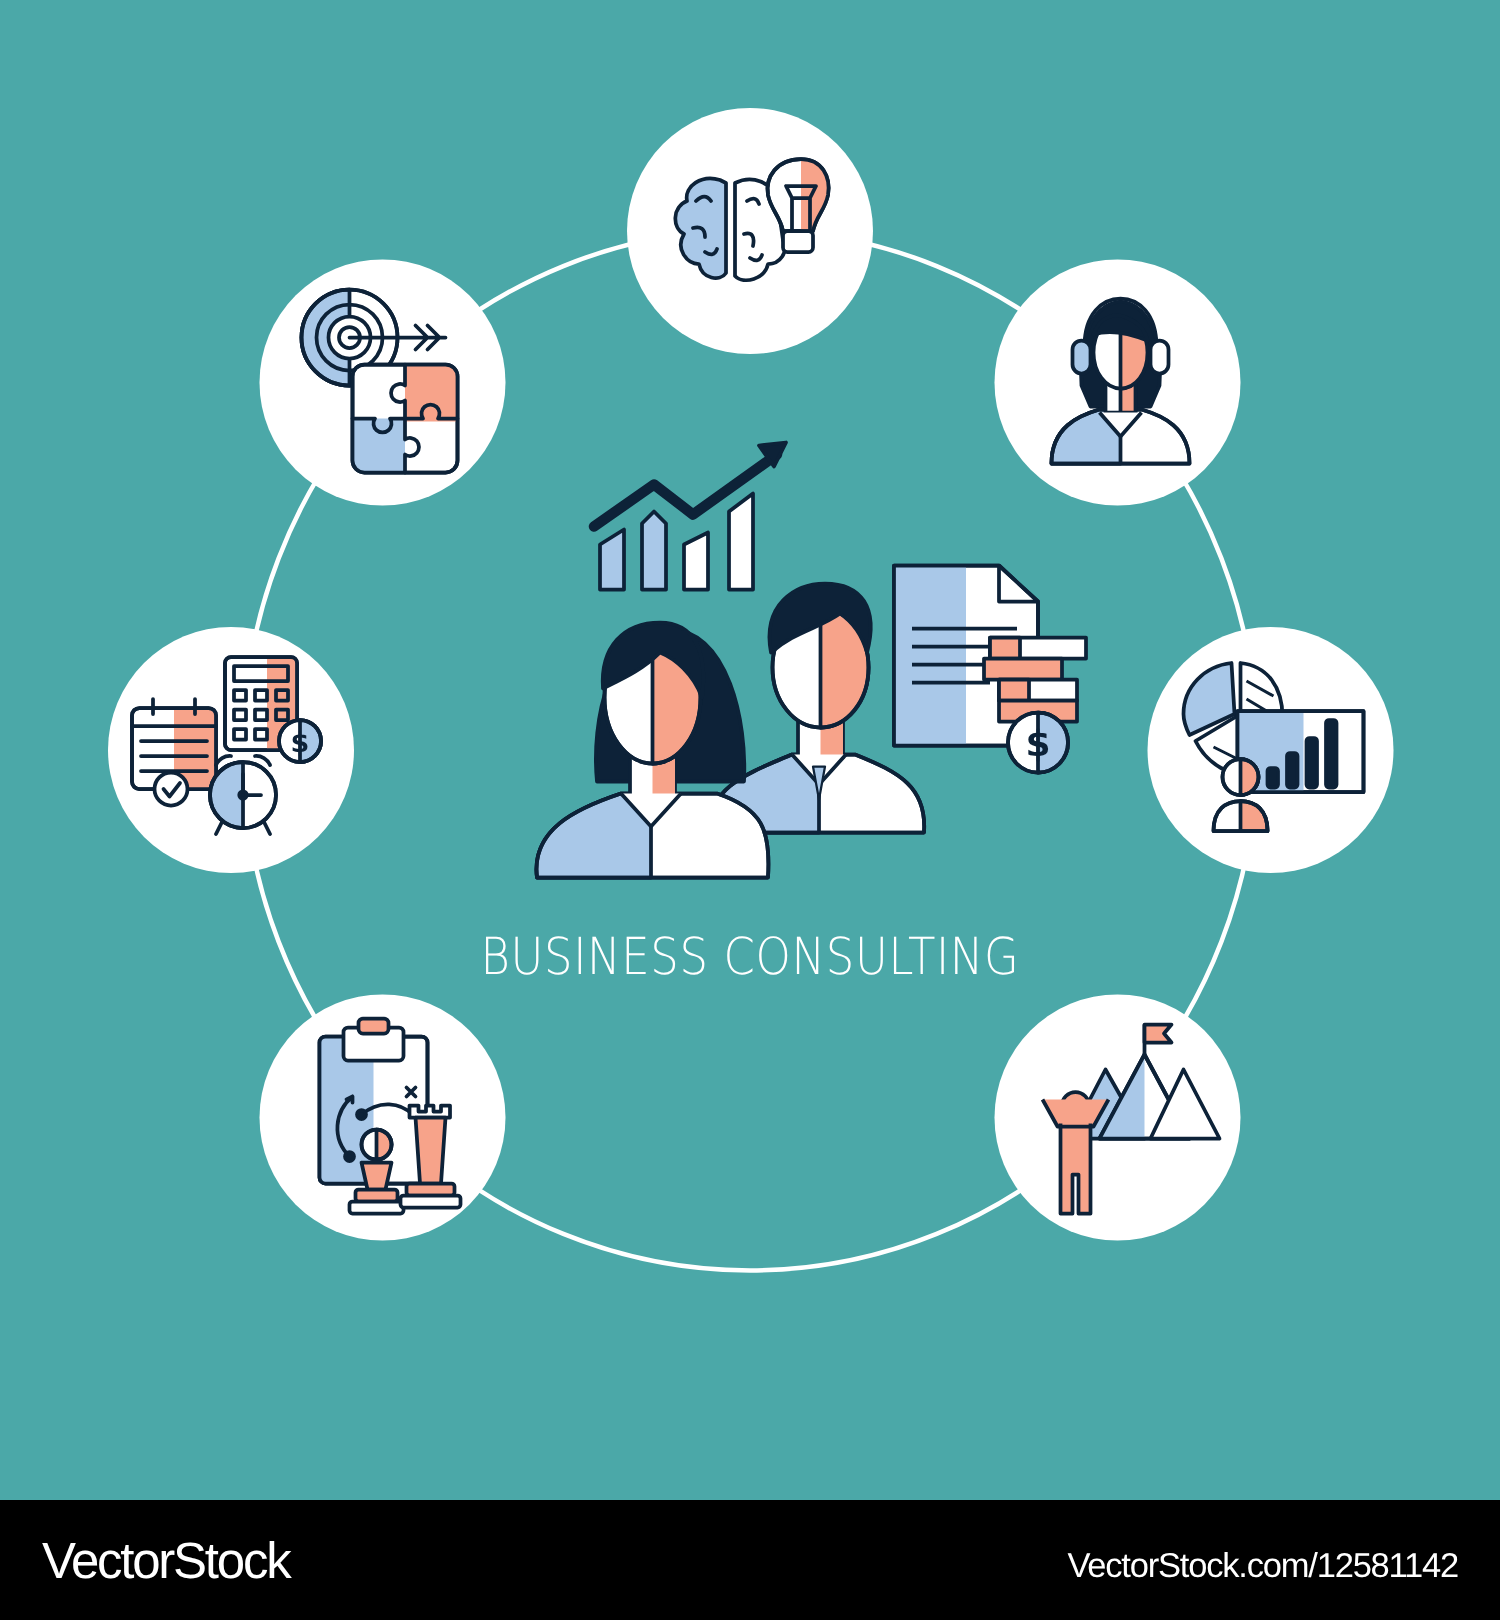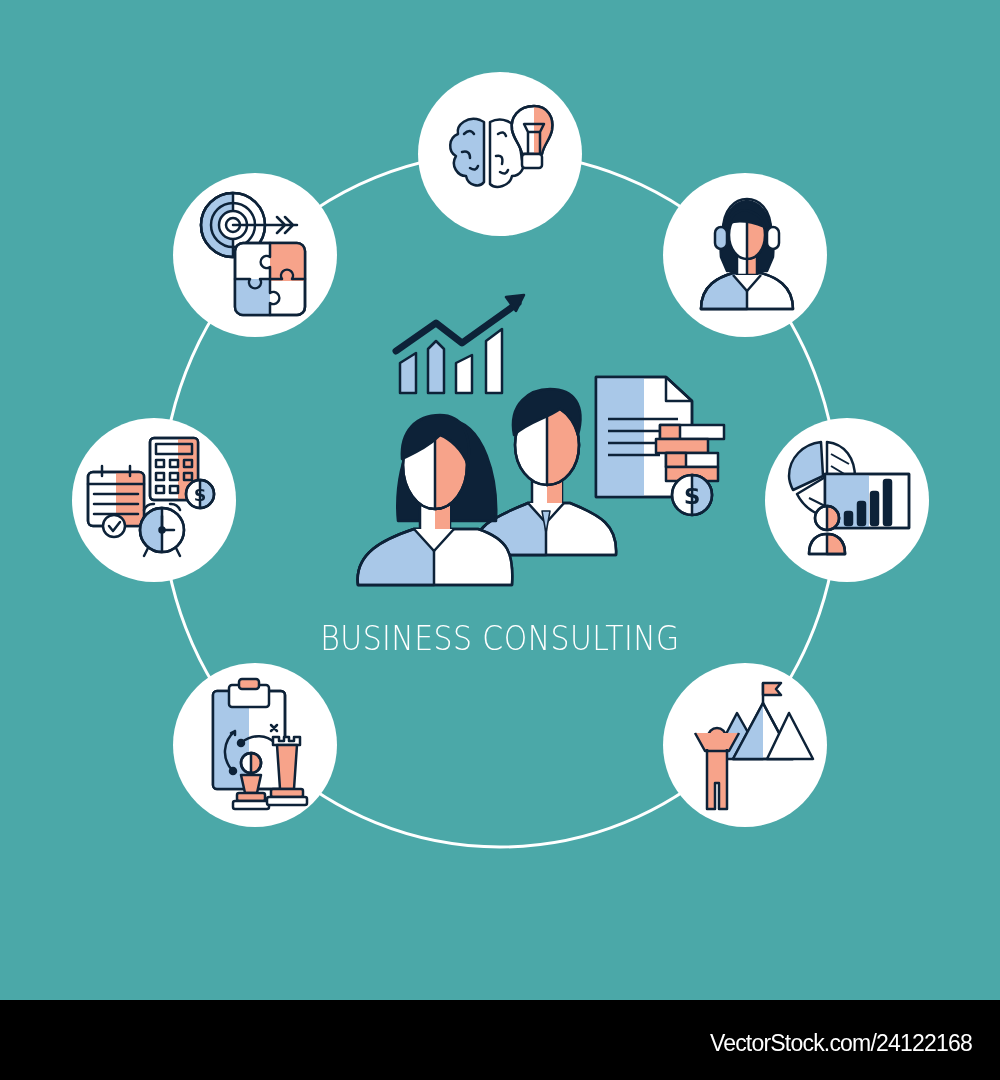--- a/index.html
+++ b/index.html
@@ -234,14 +234,15 @@
       <path d="M85 136 C104 138 117 156 117 180 C117 206 102 224 85 224 Z" fill="#f7a38a"></path>
       <ellipse cx="85" cy="180" rx="32" ry="44" fill="none"></ellipse>
       <path d="M52 174 C50 146 66 130 90 130 C112 130 122 148 118 180 C112 164 100 154 90 150 C78 162 64 168 52 174 Z" fill="#0d2238"></path>
     </g>
   </svg>
 
   <div class="title">BUSINESS CONSULTING</div>
 </div>
 
 <div class="footer">
-  <div class="ref">VectorStock.com/24122168</div>
+  <div class="brand">VectorStock</div>
+  <div class="ref">VectorStock.com/12581142</div>
 </div>
 
 </body></html>

